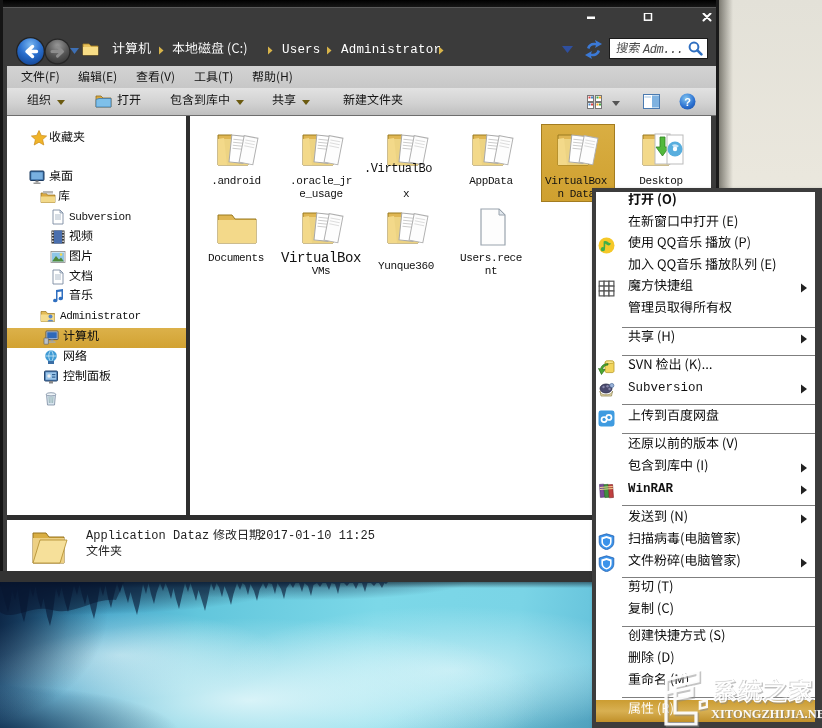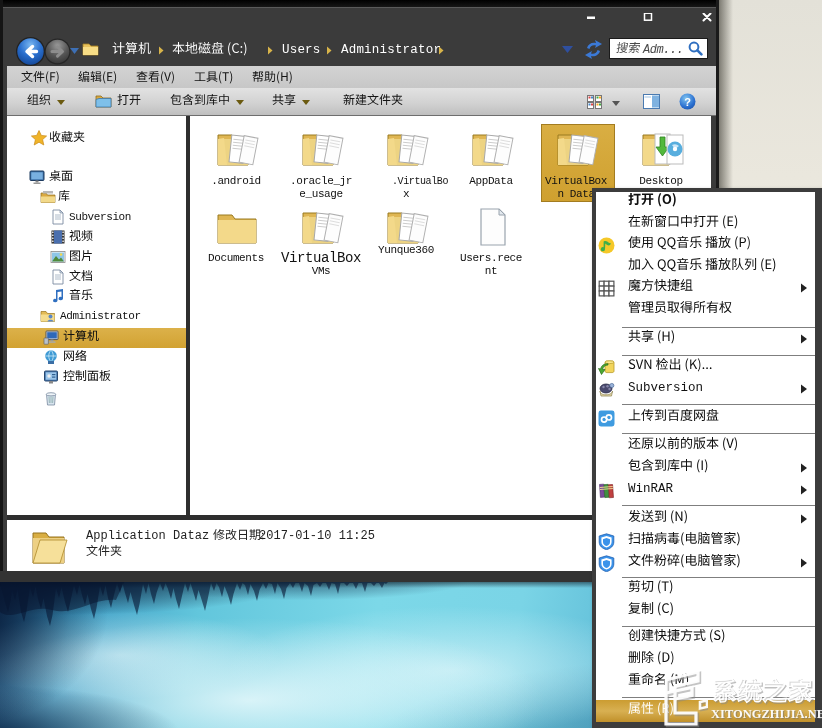--- a/index.html
+++ b/index.html
@@ -428,21 +428,21 @@
         <rect x="16" y="11" width="14" height="27" fill="#fff" stroke="#a8a8a8"></rect>
         <path d="M18,15 h10 M18,18 h10 M18,21 h10 M18,24 h10" stroke="#ccc" stroke-width="1"></path>
       </g>
       <g transform="rotate(11 36 28)">
         <rect x="27" y="12" width="14" height="27" fill="#fdfdfd" stroke="#b0b0b0"></rect>
         <path d="M29,16 h10 M29,19 h10 M29,22 h10" stroke="#ddd" stroke-width="1"></path>
       </g>
       <path d="M4,14 L10,13 L13,40 L4,40 Z" fill="#f3d98a"></path>
     </svg>
   </div>
-<div style="position:absolute;left:364px;top:175px;font-family:'Liberation Mono',monospace;font-size:10px;line-height:13px;color:#111;letter-spacing:-0.4px;white-space:pre;width:84px;text-align:right;">.VirtualBo</div>
+<div style="position:absolute;left:364px;top:163px;font-family:'Liberation Mono',monospace;font-size:12px;line-height:13px;color:#111;letter-spacing:-0.4px;white-space:pre;width:84px;text-align:left;">.VirtualBo</div>
 <div style="position:absolute;left:364px;top:188px;font-family:'Liberation Mono',monospace;font-size:11px;line-height:13px;color:#111;letter-spacing:-0.4px;white-space:pre;width:84px;text-align:center;">x</div>
 <div style="position:absolute;left:469px;top:125px;">
     <svg width="48" height="48" viewBox="0 0 48 48" style="display:block" xmlns="http://www.w3.org/2000/svg">
       <path d="M4,10 L18,10 L21,14 L34,14 L34,40 L4,40 Z" fill="#dfb653" stroke="#9a7a20" stroke-width="1"></path>
       <path d="M4,14 L34,14 L34,40 L4,40 Z" fill="#edd382"></path>
       <g transform="rotate(6 26 28)">
         <rect x="16" y="11" width="14" height="27" fill="#fff" stroke="#a8a8a8"></rect>
         <path d="M18,15 h10 M18,18 h10 M18,21 h10 M18,24 h10" stroke="#ccc" stroke-width="1"></path>
       </g>
       <g transform="rotate(11 36 28)">
@@ -515,21 +515,21 @@
         <rect x="16" y="11" width="14" height="27" fill="#fff" stroke="#a8a8a8"></rect>
         <path d="M18,15 h10 M18,18 h10 M18,21 h10 M18,24 h10" stroke="#ccc" stroke-width="1"></path>
       </g>
       <g transform="rotate(11 36 28)">
         <rect x="27" y="12" width="14" height="27" fill="#fdfdfd" stroke="#b0b0b0"></rect>
         <path d="M29,16 h10 M29,19 h10 M29,22 h10" stroke="#ddd" stroke-width="1"></path>
       </g>
       <path d="M4,14 L10,13 L13,40 L4,40 Z" fill="#f3d98a"></path>
     </svg>
   </div>
-<div style="position:absolute;left:364px;top:244px;font-family:'Liberation Mono',monospace;font-size:11px;line-height:13px;color:#111;letter-spacing:-0.4px;white-space:pre;width:84px;text-align:center;">Yunque360</div>
+<div style="position:absolute;left:364px;top:260px;font-family:'Liberation Mono',monospace;font-size:11px;line-height:13px;color:#111;letter-spacing:-0.4px;white-space:pre;width:84px;text-align:center;">Yunque360</div>
 <div style="position:absolute;left:469px;top:203px;">
     <svg width="48" height="48" viewBox="0 0 48 48" style="display:block" xmlns="http://www.w3.org/2000/svg">
       <path d="M12,6 L30,6 L36,12 L36,42 L12,42 Z" fill="#fdfdfd" stroke="#9aa4ae" stroke-width="1.2"></path>
       <path d="M30,6 L30,12 L36,12 Z" fill="#e2e8ee" stroke="#9aa4ae" stroke-width="1"></path>
     </svg>
   </div>
 <div style="position:absolute;left:449px;top:252px;font-family:'Liberation Mono',monospace;font-size:11px;line-height:13px;color:#111;letter-spacing:-0.4px;white-space:pre;width:84px;text-align:center;">Users.rece</div>
 <div style="position:absolute;left:449px;top:265px;font-family:'Liberation Mono',monospace;font-size:11px;line-height:13px;color:#111;letter-spacing:-0.4px;white-space:pre;width:84px;text-align:center;">nt</div>
 <div style="position:absolute;left:30px;top:525px;">
     <svg width="40" height="42" viewBox="0 0 40 42" style="display:block" xmlns="http://www.w3.org/2000/svg">
@@ -671,21 +671,21 @@
 <div style="position:absolute;left:628px;top:459px;z-index:13;">
     <svg width="81" height="17" viewBox="0 0 81 17" style="display:block;" xmlns="http://www.w3.org/2000/svg">
       <path transform="translate(0,10.9)" d="M3.9 -11C3.2 -9.2 1.9 -7.5 0.5 -6.5C0.7 -6.3 1.1 -5.9 1.3 -5.8C2.1 -6.4 2.8 -7.3 3.5 -8.2H10.3C10.2 -4.6 10.1 -3.3 9.9 -3C9.7 -2.8 9.6 -2.8 9.4 -2.8C9.2 -2.8 8.7 -2.8 8.1 -2.9C8.2 -2.6 8.3 -2.2 8.4 -1.9C9 -1.9 9.5 -1.9 9.9 -1.9C10.2 -2 10.5 -2.1 10.7 -2.4C11.1 -2.8 11.2 -4.4 11.3 -8.7C11.4 -8.8 11.4 -9.2 11.4 -9.2H4.1C4.4 -9.7 4.7 -10.2 4.9 -10.7ZM3.5 -6H6.9V-3.9H3.5ZM2.5 -6.9V-1.1C2.5 0.4 3.1 0.8 5.2 0.8C5.7 0.8 9.6 0.8 10.1 0.8C11.9 0.8 12.3 0.3 12.5 -1.4C12.2 -1.5 11.8 -1.7 11.5 -1.8C11.4 -0.4 11.2 -0.2 10.1 -0.2C9.3 -0.2 5.8 -0.2 5.1 -0.2C3.7 -0.2 3.5 -0.3 3.5 -1.1V-3H7.9V-6.9Z M18.2 -7.6C18.9 -7.2 19.7 -6.6 20.2 -6.1L20.9 -6.7C20.4 -7.1 19.6 -7.7 18.9 -8.1ZM15.3 -3.4V1H16.3V0.4H22.7V1H23.7V-3.4H21.3C22 -4.1 22.8 -5 23.3 -5.6L22.6 -6L22.5 -6H15.4V-5.1H21.7C21.2 -4.5 20.6 -3.9 20.1 -3.4ZM16.3 -0.5V-2.5H22.7V-0.5ZM19.5 -11C18.3 -9.1 15.9 -7.6 13.5 -6.8C13.7 -6.5 14 -6.2 14.1 -5.9C16.2 -6.7 18.2 -7.9 19.6 -9.5C20.9 -8 23 -6.6 24.9 -6C25.1 -6.3 25.4 -6.7 25.6 -6.9C23.5 -7.4 21.3 -8.7 20.1 -10.1L20.4 -10.5Z M34.3 -9.8V-1.9H35.2V-9.8ZM36.9 -10.7V-0.5C36.9 -0.3 36.8 -0.2 36.6 -0.2C36.4 -0.2 35.7 -0.2 34.9 -0.2C35.1 0.1 35.2 0.5 35.3 0.8C36.2 0.8 36.9 0.7 37.3 0.6C37.7 0.4 37.9 0.1 37.9 -0.5V-10.7ZM26.8 -0.5 27 0.4C28.7 0.1 31.2 -0.4 33.5 -0.9L33.5 -1.7L30.7 -1.2V-3.3H33.3V-4.1H30.7V-5.5H29.8V-4.1H27.3V-3.3H29.8V-1.1ZM27.5 -5.7C27.9 -5.8 28.3 -5.9 32.4 -6.3C32.6 -6 32.7 -5.7 32.9 -5.5L33.6 -6C33.2 -6.7 32.4 -7.9 31.6 -8.8L30.9 -8.4C31.3 -8 31.6 -7.5 31.9 -7.1L28.6 -6.8C29.1 -7.5 29.6 -8.3 30.1 -9.2H33.6V-10.1H26.9V-9.2H29C28.6 -8.3 28 -7.4 27.8 -7.2C27.6 -6.9 27.4 -6.7 27.2 -6.6C27.3 -6.4 27.5 -5.9 27.5 -5.7Z M43.2 -3.2C43.3 -3.3 43.8 -3.4 44.4 -3.4H46.7V-1.9H42V-1H46.7V1H47.7V-1H51.4V-1.9H47.7V-3.4H50.5V-4.3H47.7V-5.6H46.7V-4.3H44.2C44.6 -4.8 45 -5.5 45.4 -6.3H50.9V-7.1H45.9L46.3 -8.1L45.3 -8.4C45.1 -8 45 -7.6 44.8 -7.1H42.4V-6.3H44.4C44 -5.6 43.7 -5.1 43.6 -4.9C43.3 -4.5 43.1 -4.2 42.9 -4.1C43 -3.9 43.2 -3.4 43.2 -3.2ZM45.1 -10.7C45.3 -10.4 45.5 -10 45.7 -9.6H40.6V-5.8C40.6 -4 40.5 -1.3 39.4 0.5C39.6 0.7 40.1 0.9 40.2 1.1C41.4 -0.9 41.5 -3.8 41.5 -5.8V-8.7H51.4V-9.6H46.8C46.6 -10 46.3 -10.5 46 -10.9Z M58 -10.9V-8.6H53.2V-2.4H54.2V-3.2H58V1H59V-3.2H62.7V-2.5H63.7V-8.6H59V-10.9ZM54.2 -4.2V-7.6H58V-4.2ZM62.7 -4.2H59V-7.6H62.7Z M71 2.5 71.7 2.2C70.6 0.4 70.1 -1.8 70.1 -4C70.1 -6.2 70.6 -8.4 71.7 -10.3L71 -10.6C69.8 -8.7 69.1 -6.6 69.1 -4C69.1 -1.5 69.8 0.6 71 2.5Z M73.6 0H74.8V-9.5H73.6Z M77.4 2.5C78.6 0.6 79.3 -1.5 79.3 -4C79.3 -6.6 78.6 -8.7 77.4 -10.6L76.7 -10.3C77.8 -8.4 78.3 -6.2 78.3 -4C78.3 -1.8 77.8 0.4 76.7 2.2Z" fill="#111"></path>
     </svg>
   </div>
 <div style="position:absolute;left:800px;top:463px;z-index:13;">
     <svg width="8" height="11" viewBox="0 0 8 11" style="display:block" xmlns="http://www.w3.org/2000/svg">
       <path d="M1,0.5 L7,5 L1,9.5 Z" fill="#222"></path>
     </svg>
   </div>
-<div style="position:absolute;left:628px;top:482px;font-family:'Liberation Mono',monospace;font-size:12.5px;line-height:14.5px;color:#111;letter-spacing:0px;white-space:pre;z-index:13;">WinRAR</div>
+<div style="position:absolute;left:628px;top:482px;font-family:'Liberation Mono',monospace;font-size:12.5px;line-height:14.5px;color:#111;letter-spacing:0px;white-space:pre;z-index:13;font-weight:bold;">WinRAR</div>
 <div style="position:absolute;left:800px;top:485px;z-index:13;">
     <svg width="8" height="11" viewBox="0 0 8 11" style="display:block" xmlns="http://www.w3.org/2000/svg">
       <path d="M1,0.5 L7,5 L1,9.5 Z" fill="#222"></path>
     </svg>
   </div>
 <div style="position:absolute;left:598px;top:482px;z-index:13;">
     <svg width="17" height="17" viewBox="0 0 17 17" style="display:block" xmlns="http://www.w3.org/2000/svg">
       <g transform="rotate(-4 8 9)">
         <rect x="2" y="2" width="4.2" height="13" fill="#7a4a9a" stroke="#4a2a66" stroke-width="0.6"></rect>
         <rect x="6.4" y="2.5" width="4.2" height="13" fill="#3f8f3f" stroke="#256025" stroke-width="0.6"></rect>

